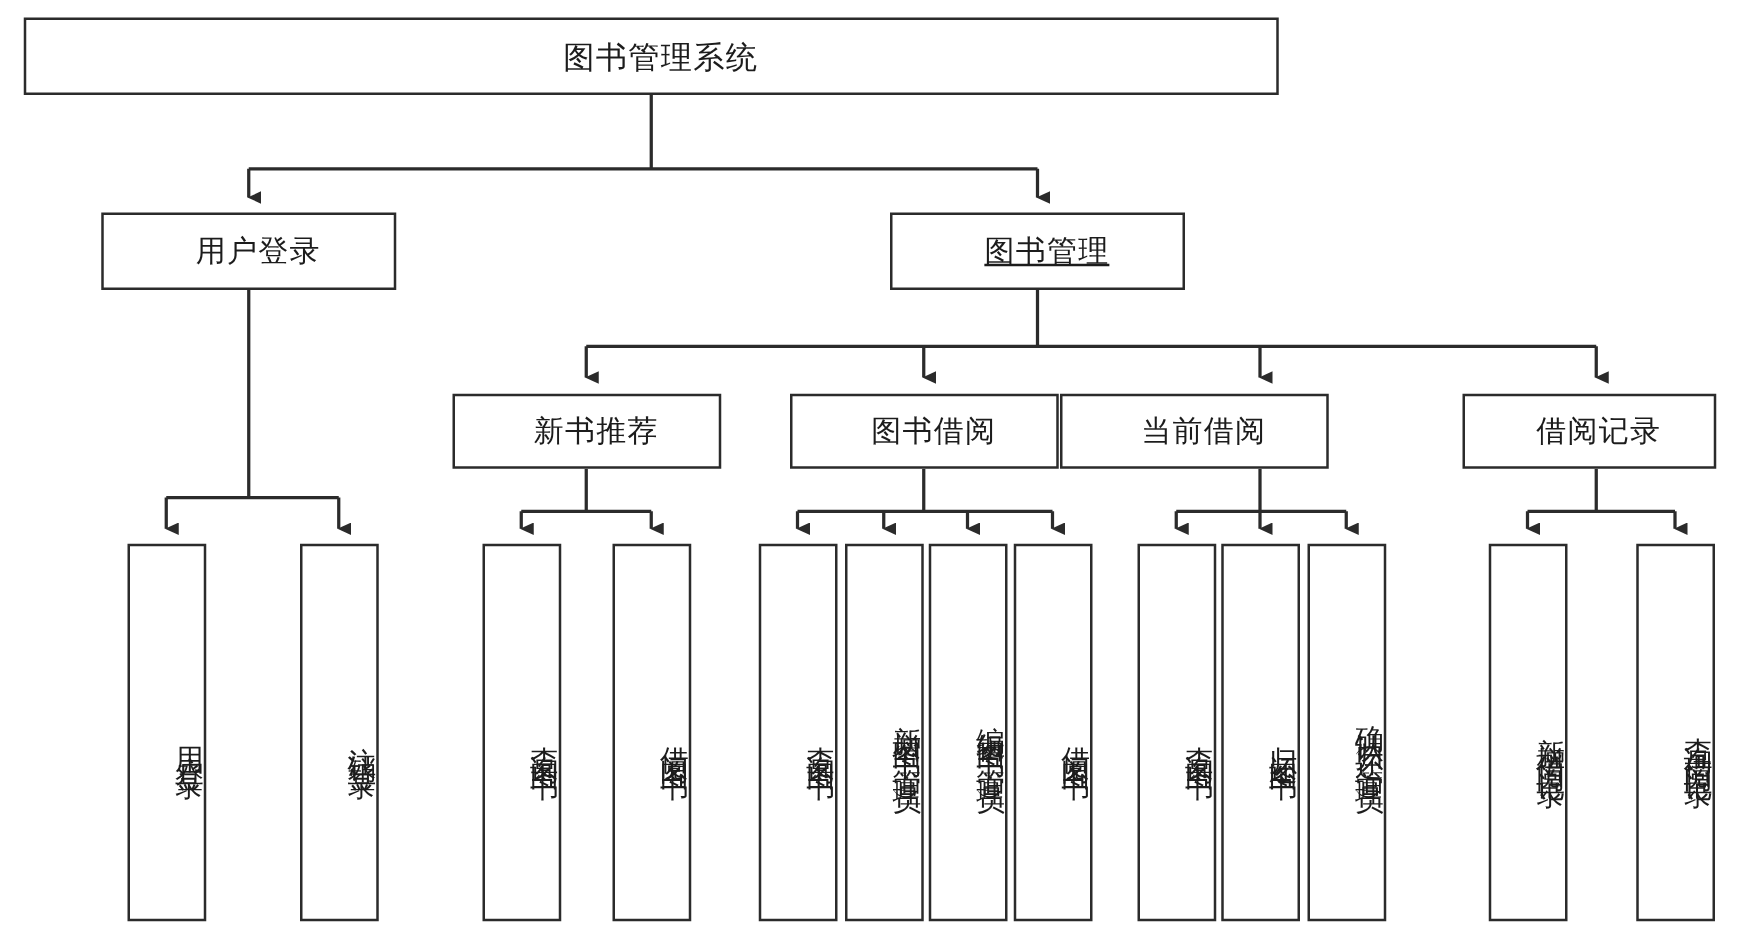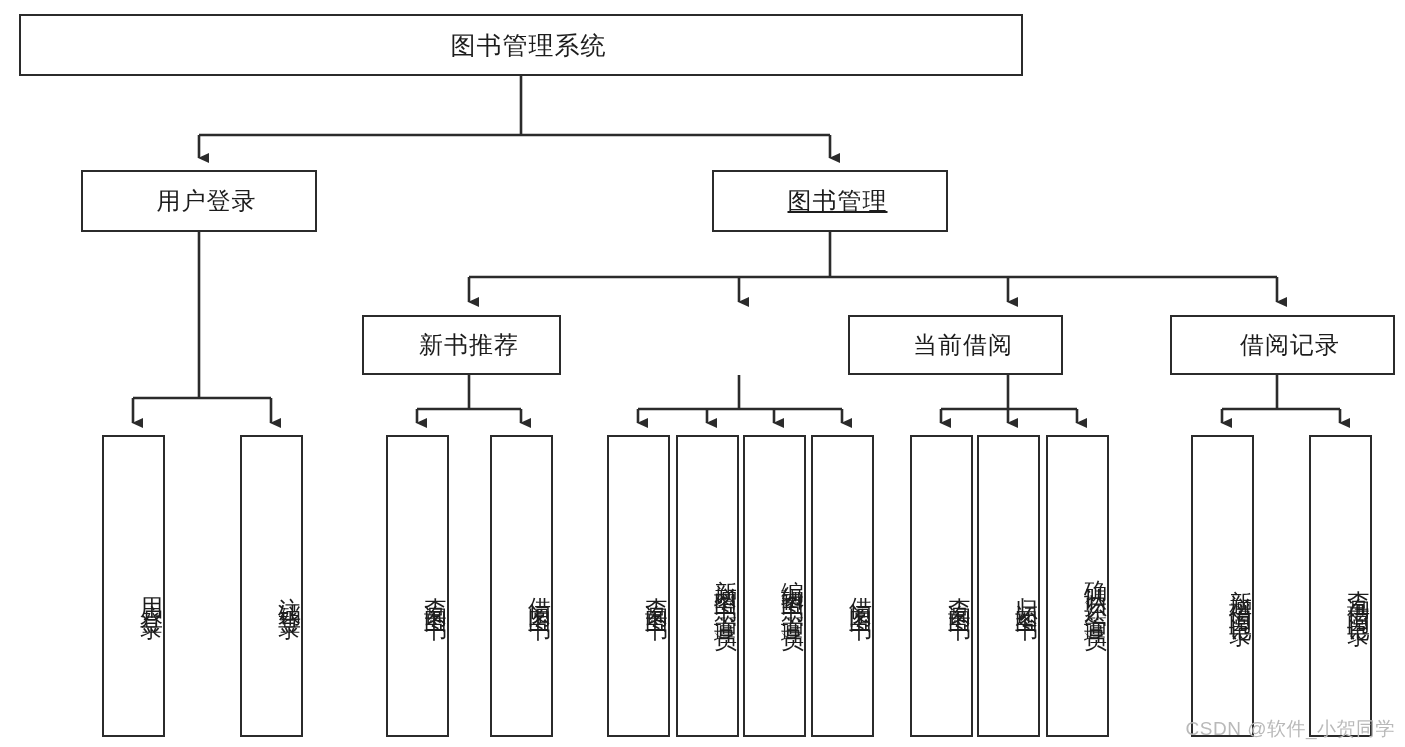--- a/index.html
+++ b/index.html
@@ -117,36 +117,36 @@
       <path d="M1222,409 L1222,423" marker-end="url(#ah)"></path>
       <path d="M1340,409 L1340,423" marker-end="url(#ah)"></path>
     </g>
   </svg>
 
   <div class="node h root" style="left:19px;top:14px;width:1004px;height:62px;">图书管理系统</div>
 
   <div class="node h" style="left:81px;top:170px;width:236px;height:62px;">用户登录</div>
   <div class="node h" style="left:712px;top:170px;width:236px;height:62px;text-decoration:underline;">图书管理</div>
 
-  <div class="node h" style="left:362px;top:315px;width:199px;height:60px;text-align:right;">新书推荐</div>
+  <div class="node h" style="left:362px;top:315px;width:215px;height:60px;text-align:right;">新书推荐</div>
+  <div class="node h" style="left:632px;top:315px;width:215px;height:60px;">图书借阅</div>
   <div class="node h" style="left:848px;top:315px;width:215px;height:60px;">当前借阅</div>
-  <div class="node h" style="left:1170px;top:315px;width:225px;height:60px;">借阅记录</div>
+  <div class="node h" style="left:1170px;top:315px;width:203px;height:60px;">借阅记录</div>
 
   <div class="node leaf" style="left:102px;top:435px;width:63px;height:302px;">用户登录</div>
   <div class="node leaf" style="left:240px;top:435px;width:63px;height:302px;">注销登录</div>
 
   <div class="node leaf" style="left:386px;top:435px;width:63px;height:302px;">查询图书</div>
   <div class="node leaf" style="left:490px;top:435px;width:63px;height:302px;">借阅图书</div>
 
   <div class="node leaf" style="left:607px;top:435px;width:63px;height:302px;">查询图书</div>
   <div class="node leaf" style="left:676px;top:435px;width:63px;height:302px;">新增图书（管理员）</div>
   <div class="node leaf" style="left:743px;top:435px;width:63px;height:302px;">编辑图书（管理员）</div>
   <div class="node leaf" style="left:811px;top:435px;width:63px;height:302px;">借阅图书</div>
 
   <div class="node leaf" style="left:910px;top:435px;width:63px;height:302px;">查询图书</div>
   <div class="node leaf" style="left:977px;top:435px;width:63px;height:302px;">归还图书</div>
   <div class="node leaf" style="left:1046px;top:435px;width:63px;height:302px;">确认归还（管理员）</div>
 
   <div class="node leaf" style="left:1191px;top:435px;width:63px;height:302px;">新增借阅记录</div>
   <div class="node leaf" style="left:1309px;top:435px;width:63px;height:302px;">查询借阅记录</div>
 
-  <div class="watermark">CSDN @软件_小贺同学</div>
 </div>
 
 </body></html>

